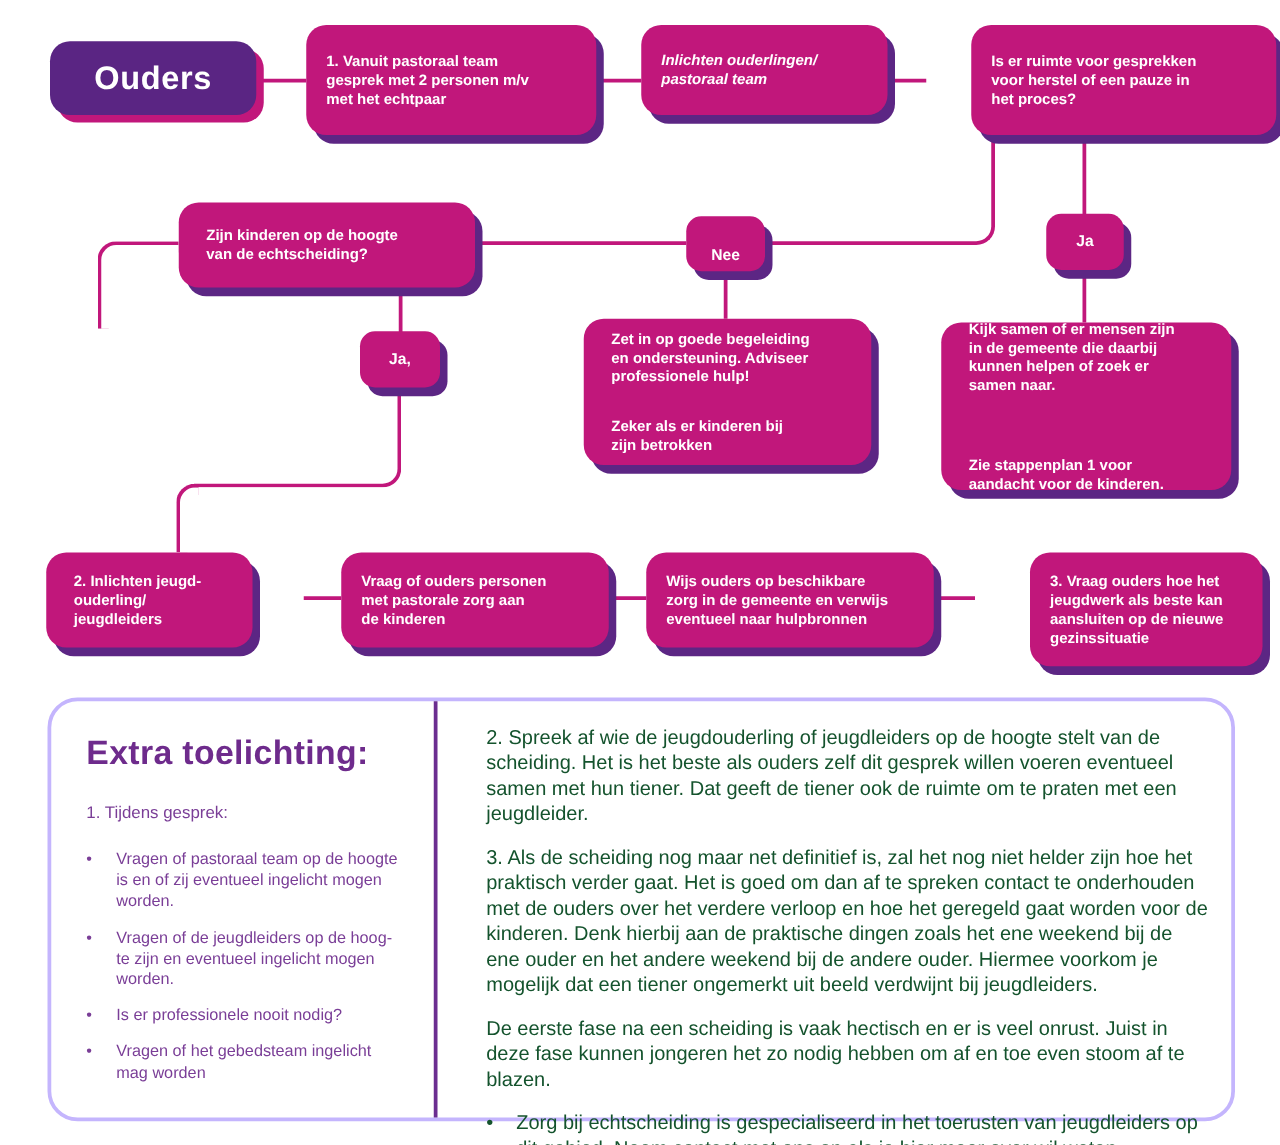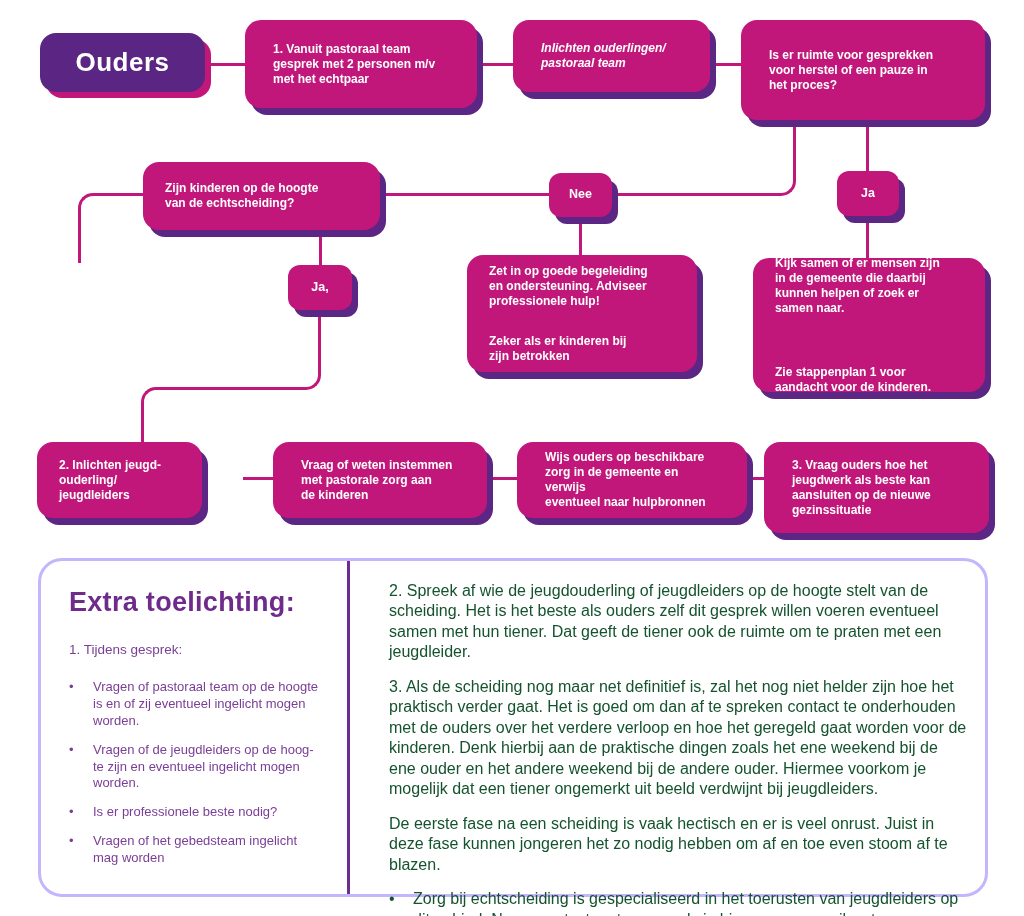--- a/index.html
+++ b/index.html
@@ -4,21 +4,21 @@
 <style>
   html,body{margin:0;padding:0;background:#ffffff;}
   body{width:1024px;height:916px;position:relative;font-family:"Liberation Sans","DejaVu Sans",sans-serif;}
   .stage{position:absolute;left:0;top:0;width:1024px;height:916px;}
 
   
   .node{
     position:absolute;z-index:2;background:#C1177B;color:#fff;
     border-radius:16px;box-shadow:6px 7px 0 #5C2684;
     display:flex;flex-direction:column;justify-content:center;
-    padding:8px 28px;box-sizing:border-box;
+    padding:8px 16px;box-sizing:border-box;
     font-size:12px;font-weight:bold;line-height:1.25;
     white-space:pre-line;text-align:left;
   }
   .node.label{border-radius:12px;align-items:center;text-align:center;padding:4px 6px;font-size:12.5px;}
   .node.start{
     background:#5A2583;box-shadow:6px 6px 0 #C1177B;
     align-items:center;text-align:center;font-size:26px;letter-spacing:.5px;border-radius:16px;
   }
   .node .p2{margin-top:25px;}
 
@@ -74,31 +74,31 @@
   </div>
   <div class="node" style="left:245px;top:20px;width:232px;height:88px;">
     <span>1. Vanuit pastoraal team
 gesprek met 2 personen m/v
 met het echtpaar</span>
   </div>
   <div class="node" style="left:513px;top:20px;width:197px;height:72px;font-style:italic;">
     <span>Inlichten ouderlingen/
 pastoraal team</span>
   </div>
-  <div class="node" style="left:741px;top:20px;width:244px;height:100px;">
+  <div class="node" style="left:777px;top:20px;width:244px;height:88px;">
     <span>Is er ruimte voor gesprekken
 voor herstel of een pauze in
 het proces?</span>
   </div>
 
   <div class="node" style="left:143px;top:162px;width:237px;height:68px;padding-left:22px;">
     <span>Zijn kinderen op de hoogte
 van de echtscheiding?</span>
   </div>
-  <div class="node label" style="left:549px;top:173px;width:63px;height:44px;">
+  <div class="node label" style="left:549px;top:173px;width:63px;height:44px;justify-content:flex-end;">
     <span>Nee</span>
   </div>
   <div class="node label" style="left:837px;top:171px;width:62px;height:45px;">
     <span>Ja</span>
   </div>
 
   <div class="node label" style="left:288px;top:265px;width:64px;height:45px;">
     <span>Ja,</span>
   </div>
   <div class="node" style="left:467px;top:255px;width:230px;height:117px;padding-left:22px;">
@@ -115,30 +115,30 @@
 samen naar.</span>
     <span class="p2">Zie stappenplan 1 voor
 aandacht voor de kinderen.</span>
   </div>
 
   <div class="node" style="left:37px;top:442px;width:165px;height:76px;padding-left:22px;align-items:flex-end;">
     <span>2. Inlichten jeugd-
 ouderling/ jeugdleiders</span>
   </div>
   <div class="node" style="left:273px;top:442px;width:214px;height:76px;">
-    <span>Vraag of weten instemmen
+    <span>Vraag of ouders personen
 met pastorale zorg aan
 de kinderen</span>
   </div>
   <div class="node" style="left:517px;top:442px;width:230px;height:76px;">
     <span>Wijs ouders op beschikbare
 zorg in de gemeente en verwijs
 eventueel naar hulpbronnen</span>
   </div>
-  <div class="node" style="left:764px;top:442px;width:225px;height:91px;">
+  <div class="node" style="left:824px;top:442px;width:186px;height:91px;">
     <span>3. Vraag ouders hoe het
 jeugdwerk als beste kan
 aansluiten op de nieuwe
 gezinssituatie</span>
   </div>
 
   <div class="panel">
     <div class="divider"></div>
 
     <div class="col-left">
@@ -152,21 +152,21 @@
 worden.</span>
         </li>
         <li>
           <span class="dot">•</span>
           <span>Vragen of de jeugdleiders op de hoog-
 te zijn en eventueel ingelicht mogen
 worden.</span>
         </li>
         <li>
           <span class="dot">•</span>
-          <span>Is er professionele beste nodig?</span>
+          <span>Is er professionele nooit nodig?</span>
         </li>
         <li>
           <span class="dot">•</span>
           <span>Vragen of het gebedsteam ingelicht
 mag worden</span>
         </li>
       </ul>
     </div>
 
     <div class="col-right">

